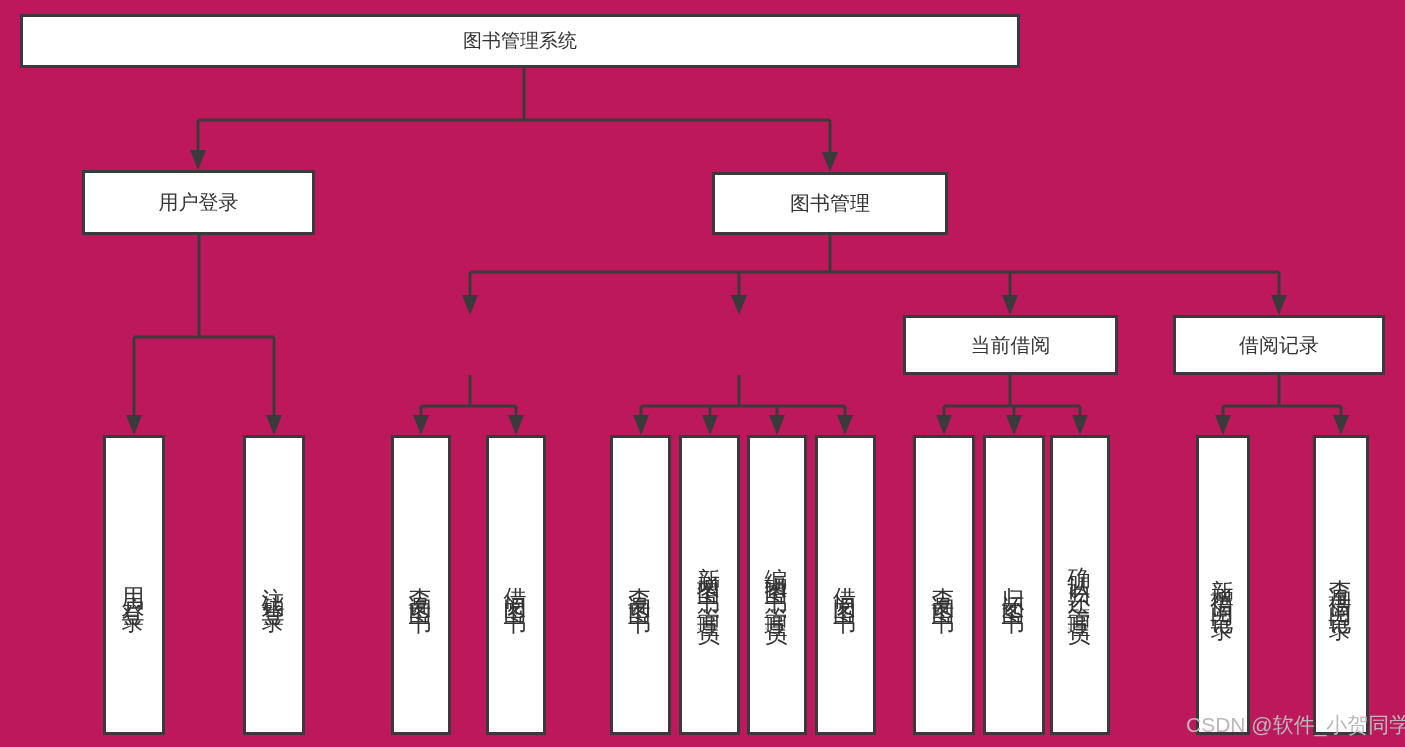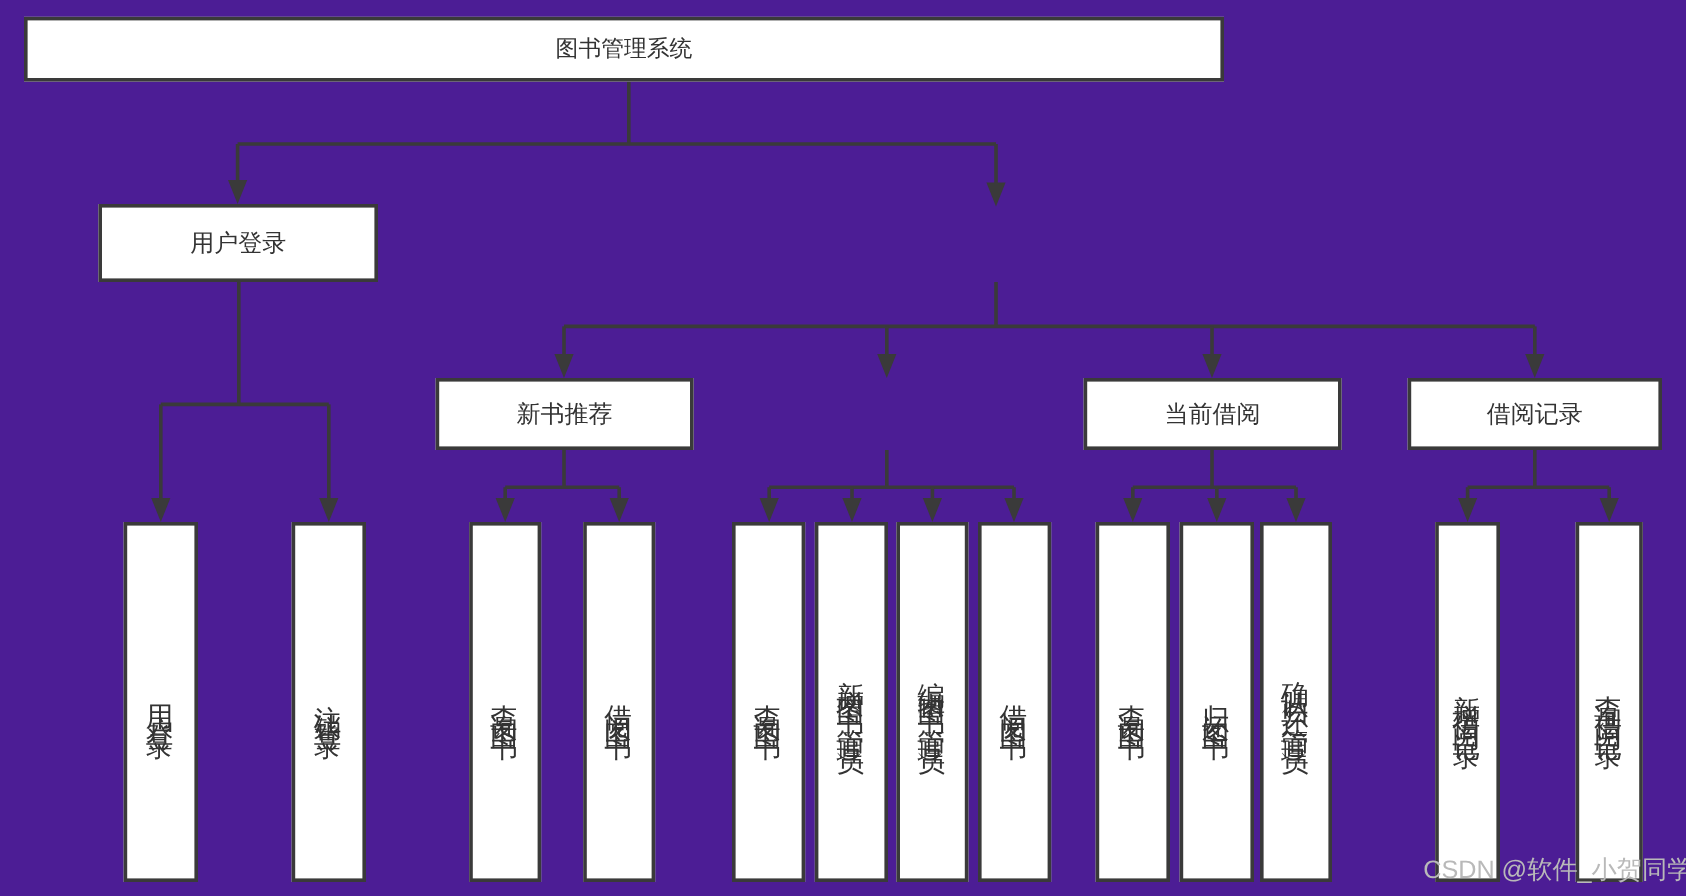--- a/index.html
+++ b/index.html
@@ -5,21 +5,21 @@
   html, body {
     margin: 0;
     padding: 0;
     background: #ffffff;
     font-family: "Liberation Sans", "DejaVu Sans", sans-serif;
   }
   .canvas {
     position: relative;
     width: 1405px;
     height: 747px;
-    background: #4c1d95;
+    background: #be185d;
     overflow: hidden;
   }
   svg.edges {
     position: absolute;
     left: 0; top: 0;
     width: 1405px; height: 747px;
     z-index: 1;
   }
   .node {
     position: absolute;
@@ -123,24 +123,24 @@
     </g>
   </svg>
 
   <div class="node root" style="left:20px; top:14px; width:1000px; height:54px;">
     <span>图书管理系统</span>
   </div>
 
   <div class="node h" style="left:82px; top:170px; width:233px; height:65px;">
     <span>用户登录</span>
   </div>
+  <div class="node h" style="left:712px; top:172px; width:236px; height:63px;">
+    <span>图书管理</span>
+  </div>
 
-  <div class="node h" style="left:363px; top:315px; width:215px; height:60px;">
-    <span>新书推荐</span>
-  </div>
   <div class="node h" style="left:903px; top:315px; width:215px; height:60px;">
     <span>当前借阅</span>
   </div>
   <div class="node h" style="left:1173px; top:315px; width:212px; height:60px;">
     <span>借阅记录</span>
   </div>
 
   <div class="node" style="left:103px; top:435px; width:62px; height:300px;">
     <span class="leaf-label">用户登录</span>
   </div>

